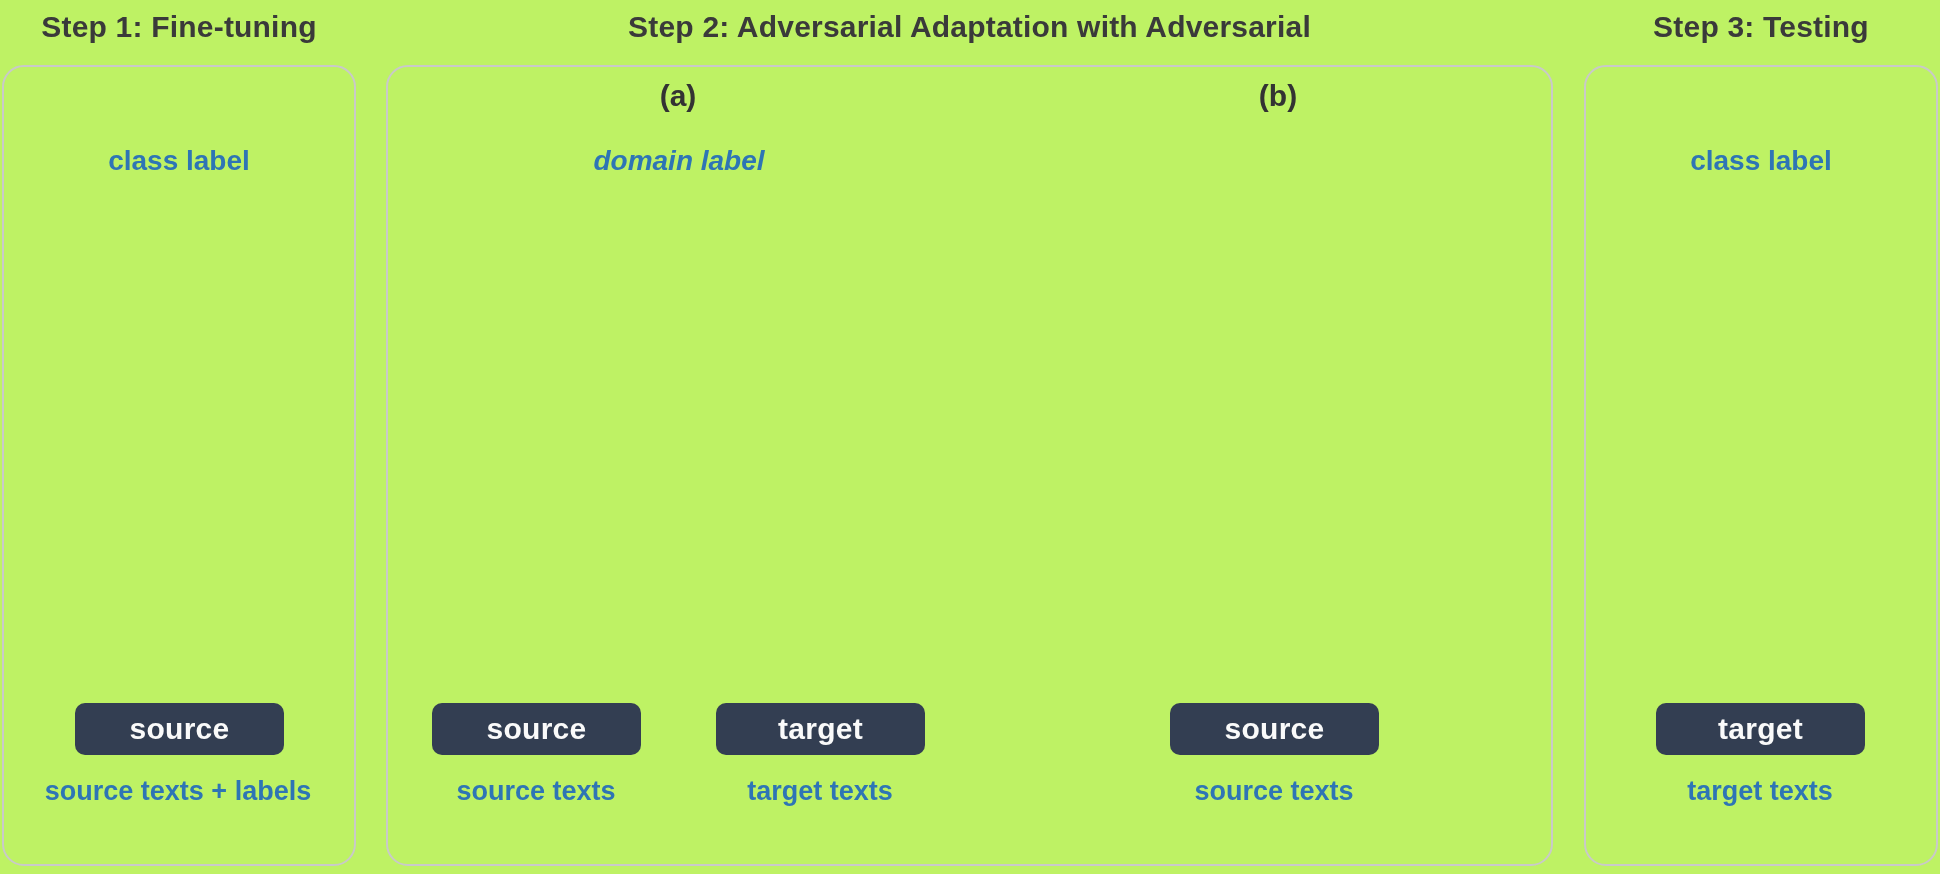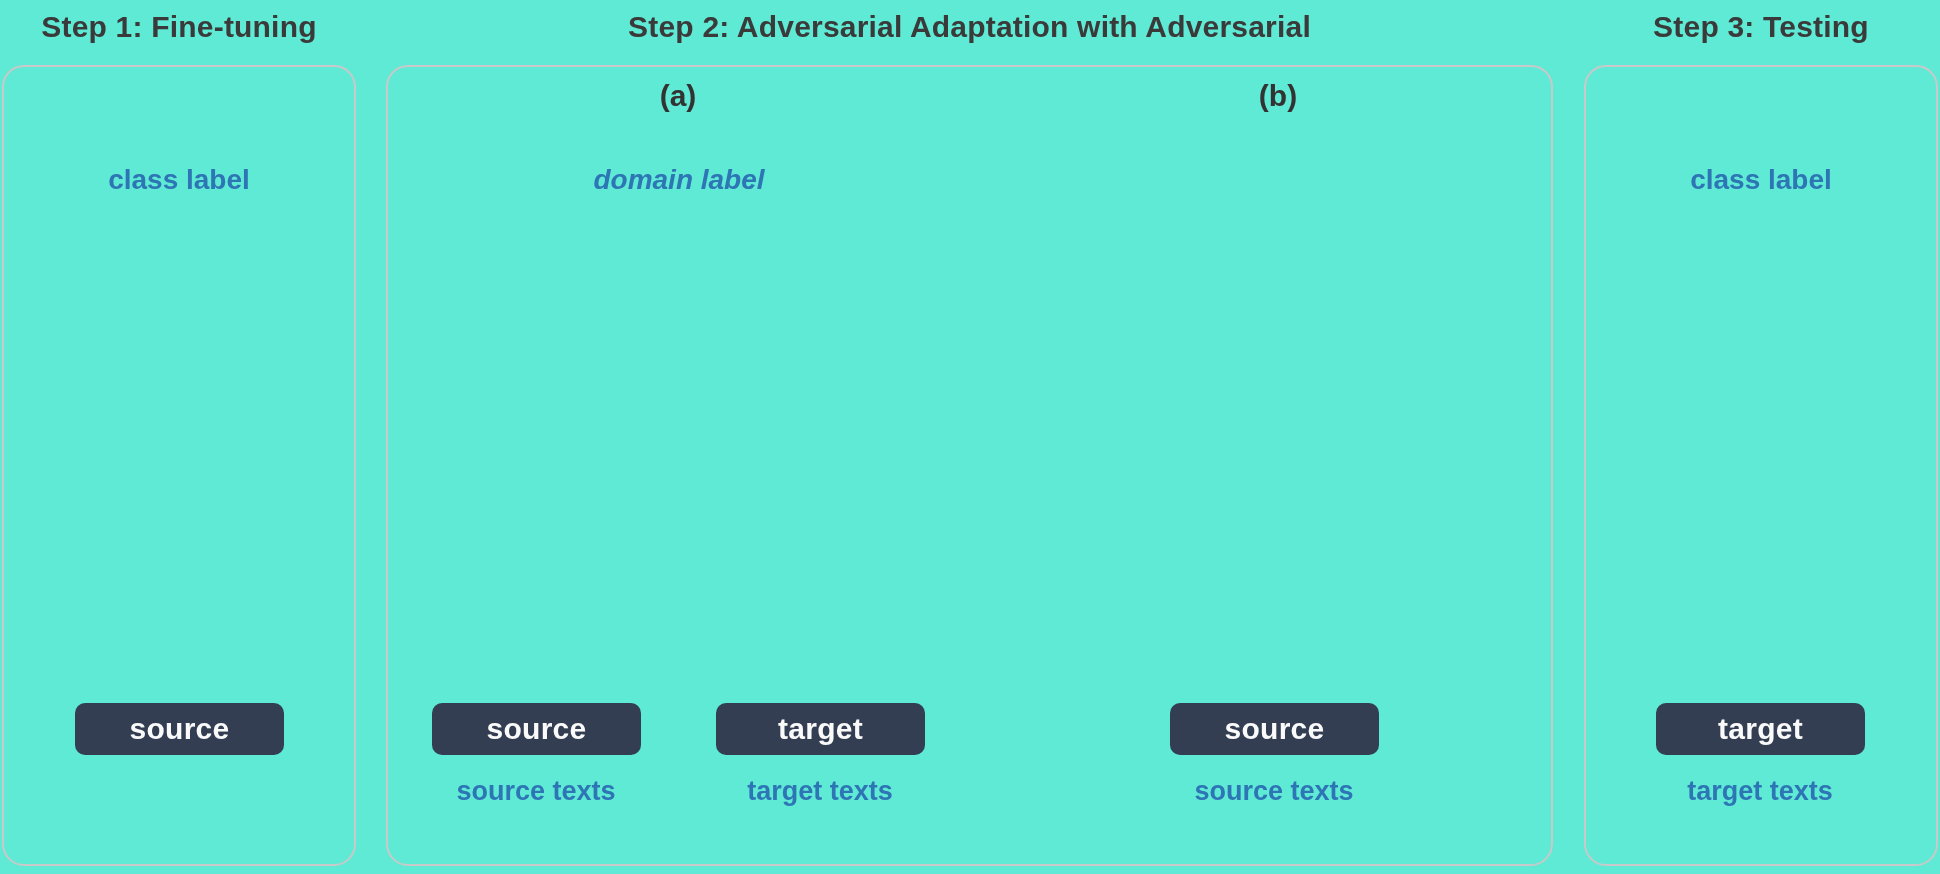--- a/index.html
+++ b/index.html
@@ -4,21 +4,21 @@
 <style>
   html, body {
     margin: 0;
     padding: 0;
     background: #000000;
   }
   .canvas {
     position: relative;
     width: 1940px;
     height: 874px;
-    background: #5eead4;
+    background: #bef264;
     overflow: hidden;
     font-family: "Liberation Sans", sans-serif;
   }
   .abs { position: absolute; }
   .step-title {
     top: 8px;
     height: 38px;
     line-height: 38px;
     text-align: center;
     font-size: 30px;
@@ -38,21 +38,21 @@
   .section-marker {
     top: 78px;
     height: 36px;
     line-height: 36px;
     text-align: center;
     font-size: 30px;
     font-weight: 700;
     color: #333333;
   }
   .blue-label {
-    top: 163px;
+    top: 144px;
     height: 34px;
     line-height: 34px;
     text-align: center;
     font-size: 28px;
     font-weight: 700;
     color: #2e75b5;
     white-space: nowrap;
   }
   .chip {
     top: 703px;
@@ -99,18 +99,19 @@
   <div class="abs blue-label" style="left:2px; width:354px;">class label</div>
   <div class="abs blue-label" style="left:579px; width:200px;font-style:italic;">domain label</div>
   <div class="abs blue-label" style="left:1584px; width:354px;">class label</div>
 
   <div class="abs chip" style="left:75px;">source</div>
   <div class="abs chip" style="left:432px;">source</div>
   <div class="abs chip" style="left:716px;">target</div>
   <div class="abs chip" style="left:1170px;">source</div>
   <div class="abs chip" style="left:1656px;">target</div>
 
+  <div class="abs caption" style="left:28px;">source texts + labels</div>
   <div class="abs caption" style="left:386px;">source texts</div>
   <div class="abs caption" style="left:670px;">target texts</div>
   <div class="abs caption" style="left:1124px;">source texts</div>
   <div class="abs caption" style="left:1610px;">target texts</div>
 
 </div>
 
 </body></html>

